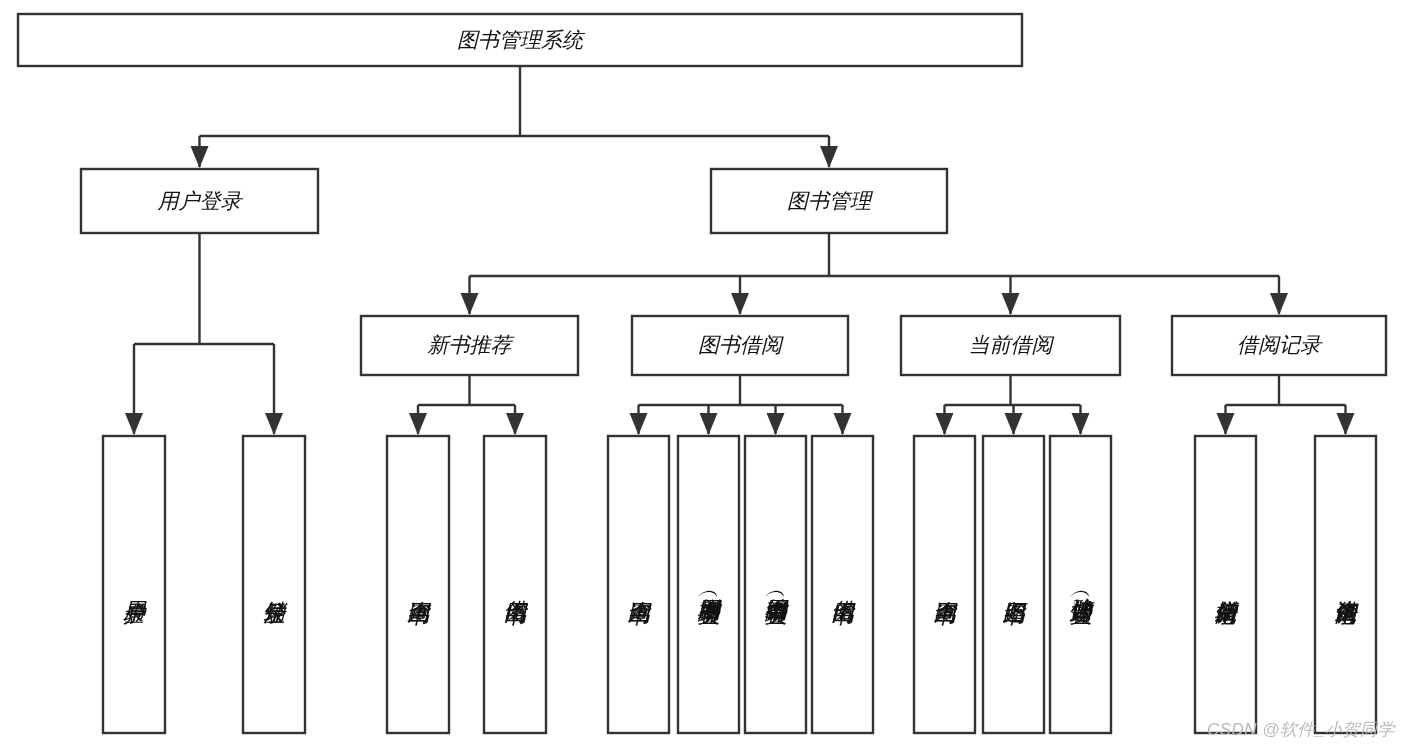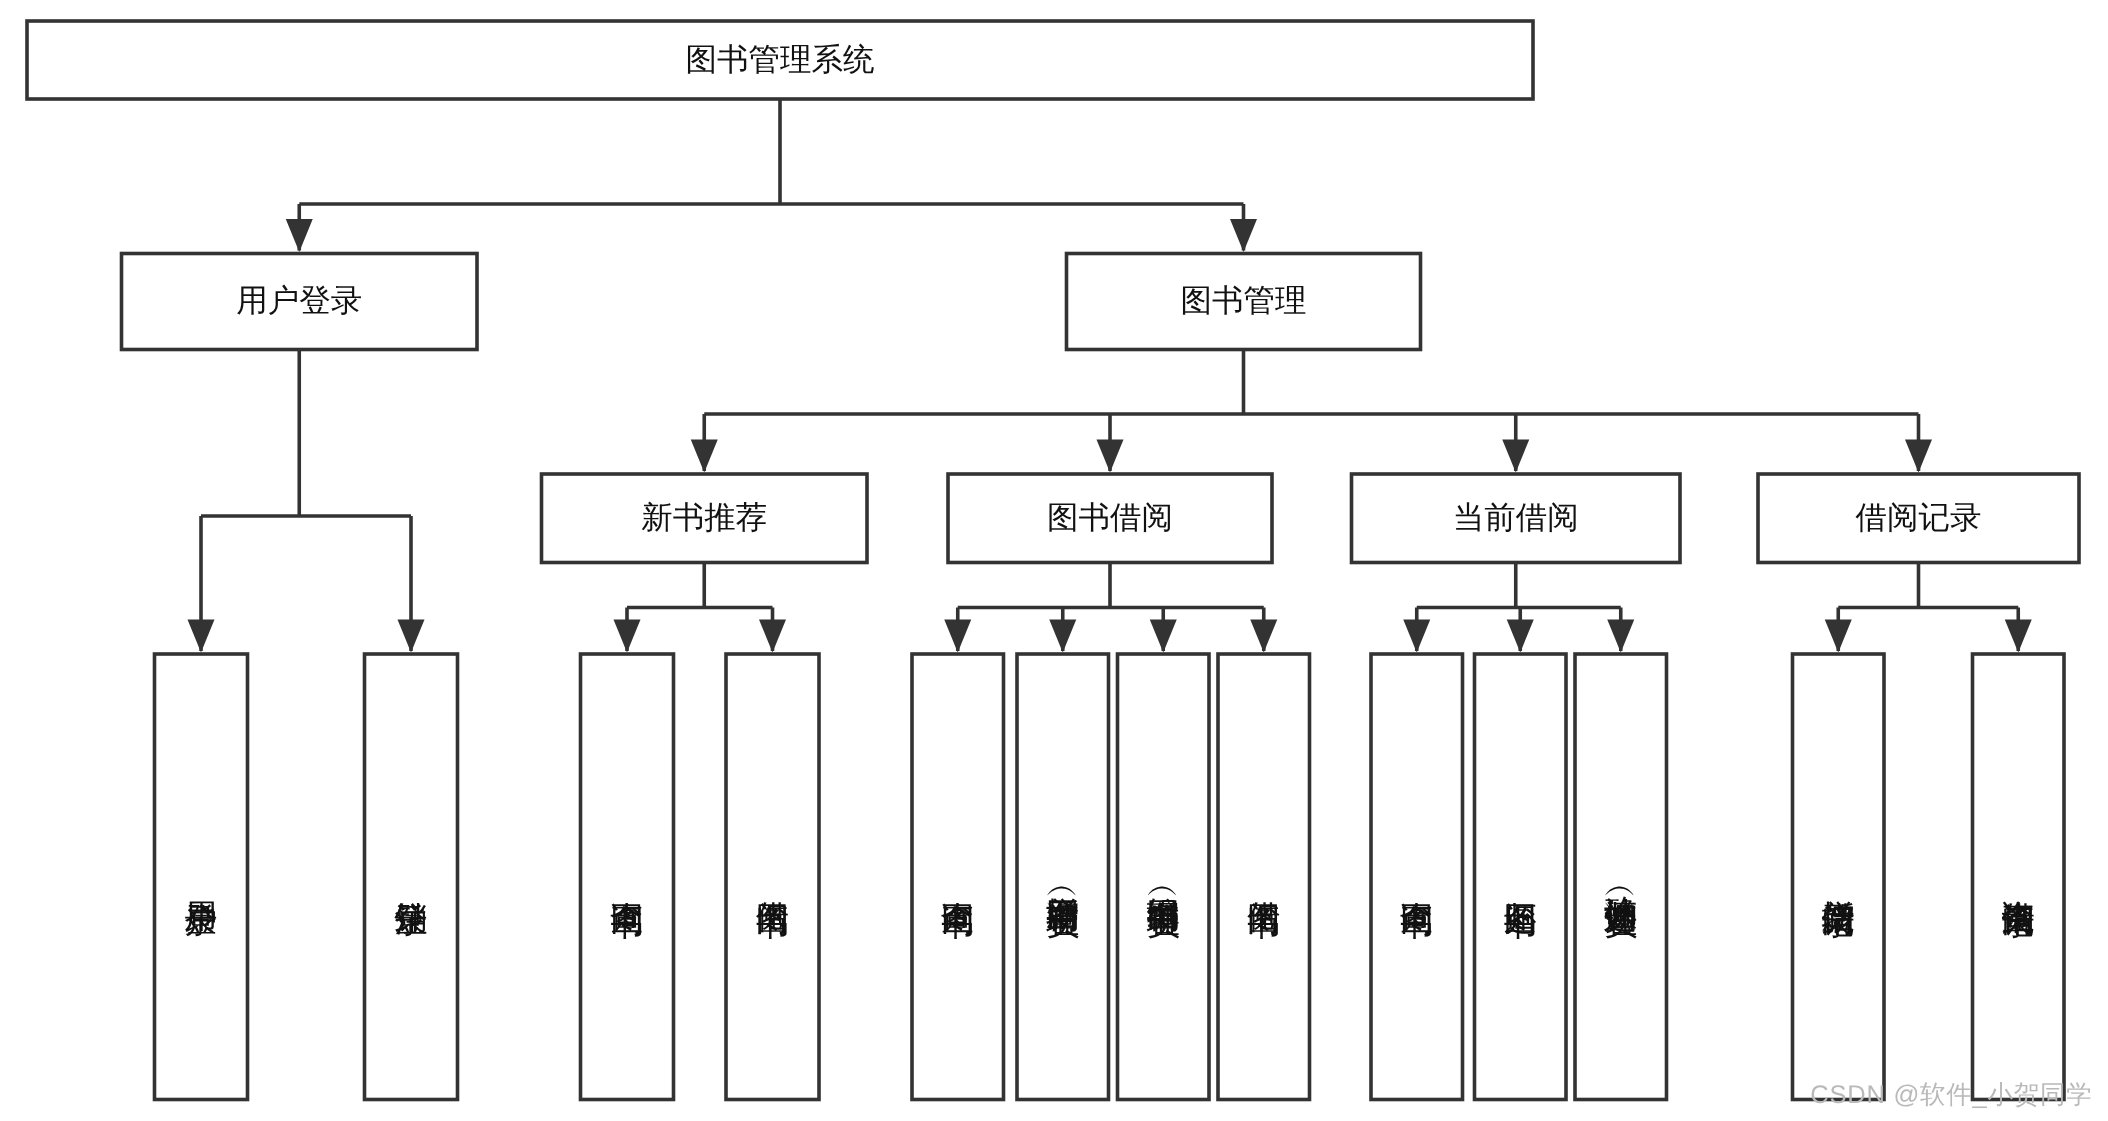--- a/index.html
+++ b/index.html
@@ -13,20 +13,21 @@
     font-family: "Liberation Sans", "DejaVu Sans", sans-serif;
     overflow: hidden;
     position: relative;
   }
   #diagram-root {
     position: absolute;
     left: 0;
     top: 0;
     width: 1405px;
     height: 747px;
+    font-style: italic;
   }
   svg {
     display: block;
   }
   .node-box {
     fill: #ffffff;
     stroke: #333333;
     stroke-width: 2.4;
   }
   .connector {

